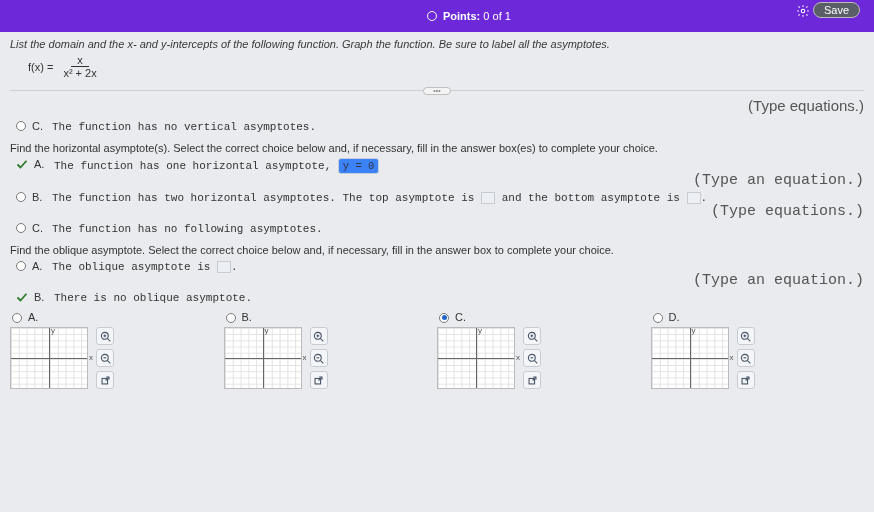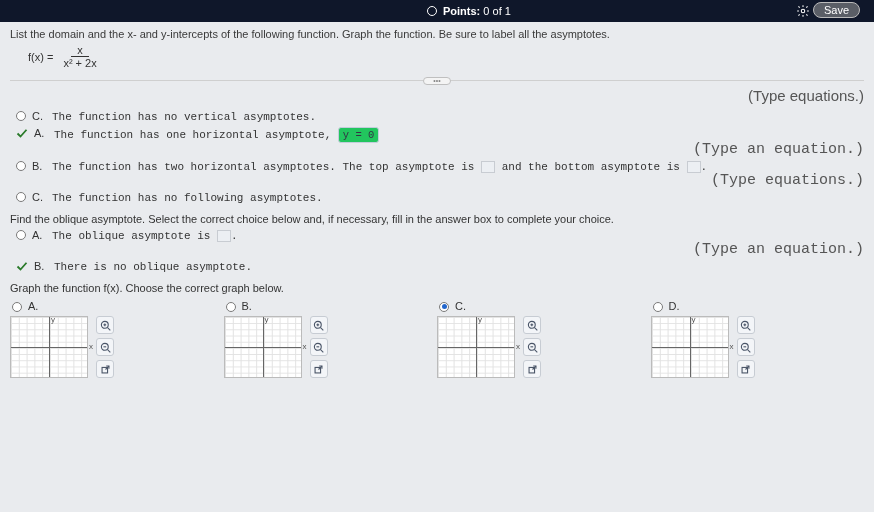--- a/index.html
+++ b/index.html
@@ -7,22 +7,22 @@
     font-family: Arial, Helvetica, sans-serif;
     font-size: 11px;
     color: #333;
     background: #e9ebee;
     width: 874px;
     height: 512px;
     overflow: hidden;
     position: relative;
   }
   .topbar {
-    height: 22px;
-    background: #0f172a;
+    height: 32px;
+    background: #6d28d9;
     color: #fff;
     display: flex;
     align-items: center;
     position: relative;
     font-size: 11px;
   }
   .points {
     position: absolute;
     left: 50%;
     transform: translateX(-10px);
@@ -48,21 +48,21 @@
     border: 1px solid #bbb;
     border-radius: 10px;
     color: #fff;
     padding: 1px 10px;
     font-size: 11px;
     cursor: pointer;
   }
   .content {
     padding: 6px 10px 4px 10px;
   }
-  .prompt { font-size: 11px; color: #3a3a3a; margin-bottom: 2px; }
+  .prompt { font-size: 11px; color: #3a3a3a; margin-bottom: 2px; font-style: italic; }
   .formula {
     margin: 4px 0 10px 18px;
     font-size: 11px;
     display: flex;
     align-items: center;
     gap: 8px;
   }
   .frac { display: inline-flex; flex-direction: column; align-items: center; font-size: 11px; }
   .frac .num { border-bottom: 1px solid #333; padding: 0 6px; line-height: 12px; }
   .frac .den { padding: 0 2px; line-height: 13px; text-align: right; }
@@ -99,21 +99,21 @@
   .check {
     width: 12px; height: 11px; flex:0 0 12px; margin-top:1px;
     display:flex; align-items:center; justify-content:center;
   }
   .check svg { width:12px; height:11px; }
   .lbl { flex:0 0 14px; }
   .txt { flex:1; line-height: 14px; font-family: Liberation Mono, monospace; }
   .hint { color:#555; font-size:15px;text-align:right; }
   .ans-pill {
     display:inline-block;
-    background:#22c55e;
+    background:#3b82f6;
     border:1px solid #c3cddb;
     border-radius:3px;
     padding:0 4px;
     color:#334;
     font-size:10.5px;
   }
   .ans-box {
     display:inline-block;
     width:14px; height:12px;
     background:#eceff3;
@@ -200,20 +200,21 @@
     <div class="handle">•••</div>
   </div>
 
   <div class="block indent2 hint">(Type equations.)</div>
   <div class="opt-row">
     <span class="radio"></span>
     <span class="lbl">C.</span>
     <span class="txt">The function has no vertical asymptotes.</span>
   </div>
 
+  <div class="section-q">Find the horizontal asymptote(s). Select the correct choice below and, if necessary, fill in the answer box(es) to complete your choice.</div>
 
   <div class="opt-row">
     <span class="check">
       <svg viewBox="0 0 16 14">
           <path d="M2 7 L6 11 L14 2" fill="none" stroke="#2a7a2a" stroke-width="2.4"></path>
         </svg>
     </span>
     <span class="lbl">A.</span>
     <span class="txt">
       <span>The function has one horizontal asymptote,</span>
@@ -255,21 +256,20 @@
   <div class="opt-row">
     <span class="check">
       <svg viewBox="0 0 16 14">
           <path d="M2 7 L6 11 L14 2" fill="none" stroke="#2a7a2a" stroke-width="2.4"></path>
         </svg>
     </span>
     <span class="lbl">B.</span>
     <span class="txt">There is no oblique asymptote.</span>
   </div>
 
-  <div class="section-q">Graph the function f(x). Choose the correct graph below.</div>
 
   <div class="graph-row">
 
     <div class="graph-cell">
       <div class="graph-head">
         <span class="radio"></span>
         <span>A.</span>
       </div>
       <div class="graph-body">
         <div class="grid">

